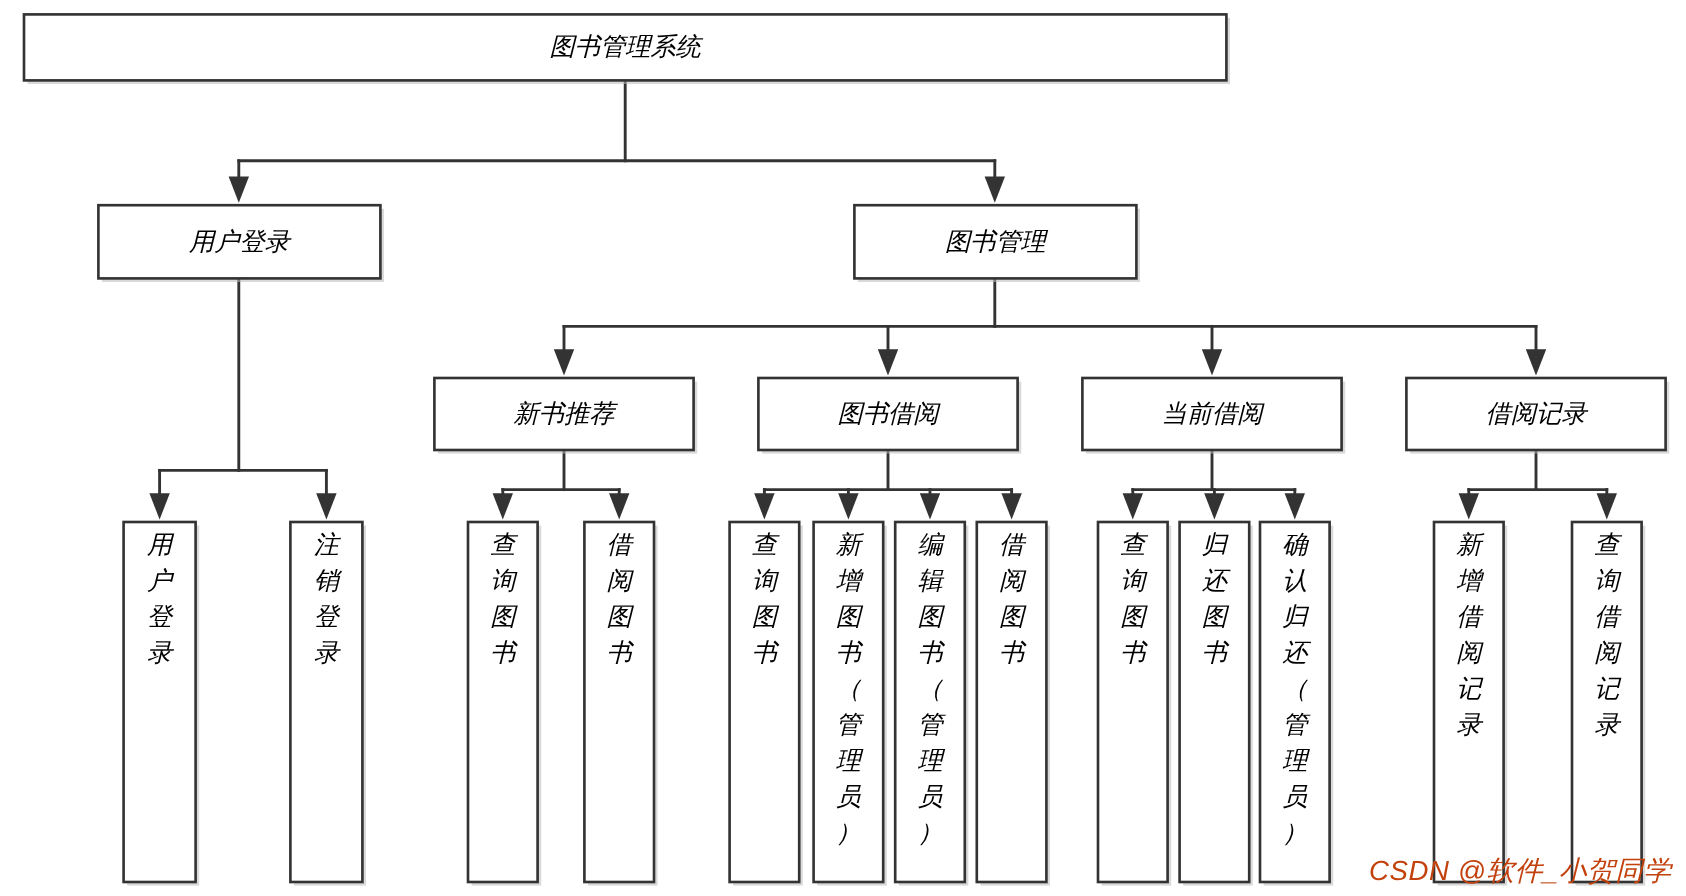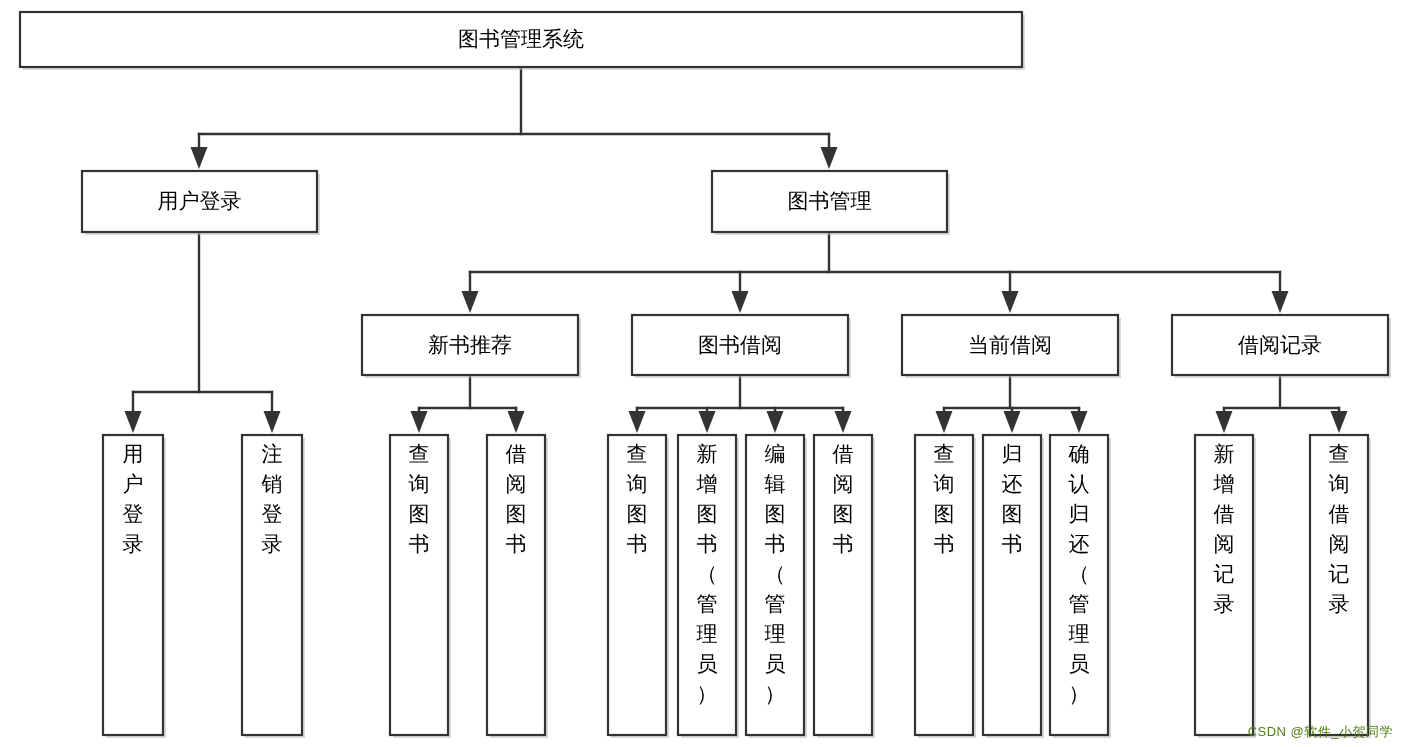--- a/index.html
+++ b/index.html
@@ -11,20 +11,21 @@
     width: 1405px;
     height: 747px;
     font-family: "Liberation Sans", "DejaVu Sans", sans-serif;
     overflow: hidden;
     position: relative;
   }
   #diagram-root {
     position: relative;
     width: 1405px;
     height: 747px;
+    font-style: italic;
   }
   svg#flow-svg {
     position: absolute;
     top: 0;
     left: 0;
     width: 1405px;
     height: 747px;
     display: block;
   }
   .node-box {
@@ -56,22 +57,22 @@
     fill: #000000;
     font-family: "Liberation Sans", "DejaVu Sans", sans-serif;
     font-size: 21px;
     text-anchor: middle;
   }
   .watermark-text {
     position: absolute;
     right: 12px;
     bottom: 6px;
     font-family: "Liberation Sans", "DejaVu Sans", sans-serif;
-    font-size: 13px;
-    color: #4d7c0f;
+    font-size: 23px;
+    color: #c2410c;
     white-space: nowrap;
     letter-spacing: 0.5px;
   }
 </style>
 </head>
 <body>
 
 <div id="diagram-root">
   <svg id="flow-svg" viewBox="0 0 1405 747" xmlns="http://www.w3.org/2000/svg">
     <g id="connections-layer">

